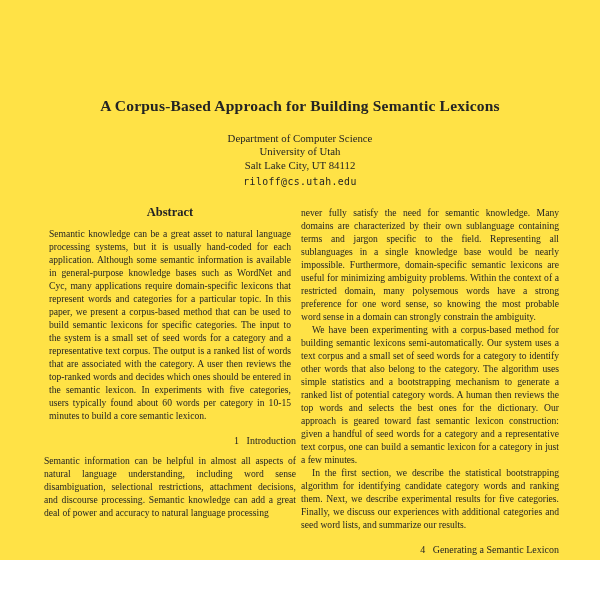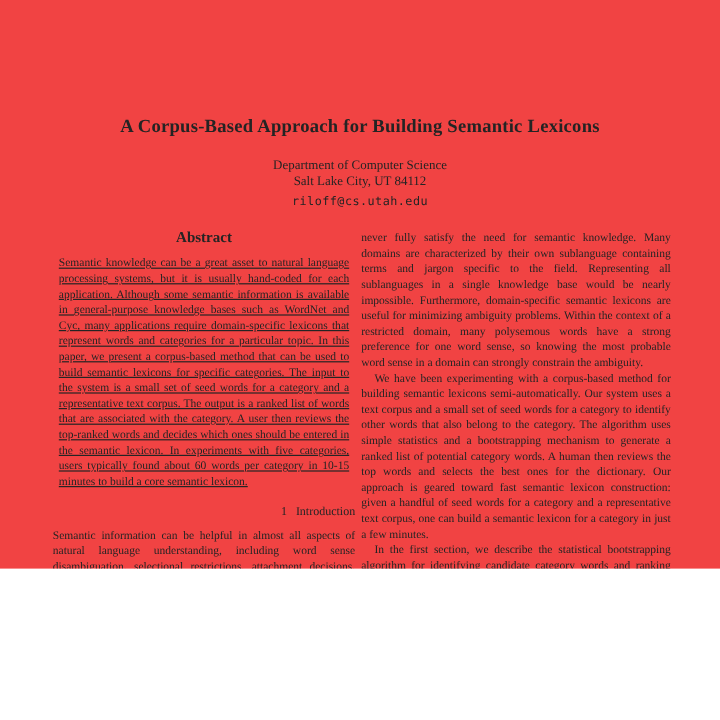--- a/index.html
+++ b/index.html
@@ -3,23 +3,23 @@
 <meta charset="utf-8">
 <style>
   html, body {
     margin: 0;
     padding: 0;
     background: #ffffff;
   }
   .sheet {
     position: relative;
     width: 600px;
-    height: 474px;
+    height: 560px;
     overflow: hidden;
-    background: #ef4444;
+    background: #fde047;
     color: #262626;
     font-family: "Liberation Serif", "DejaVu Serif", serif;
     filter: blur(0.22px) contrast(1.02);
   }
   .title {
     margin: 0;
     padding-top: 97px;
     text-align: center;
     font-size: 15.5px;
     font-weight: bold;
@@ -54,39 +54,40 @@
   }
   .col-left  { width: 252px; }
   .col-right { width: 258px; }
   .col p { margin: 0; }
   .abstract-heading {
     text-align: center;
     font-weight: bold;
     font-size: 12.5px;
     margin-bottom: 8px;
   }
-  .abstract-body { padding: 0 5px; text-decoration: underline; }
+  .abstract-body { padding: 0 5px; }
   .sec-heading {
     font-weight: normal;
     font-size: 10px;
     margin: 12px 0 7px 0;
     white-space: pre-wrap;
     text-align: right;
   }
   .indent { text-indent: 11px; }
 </style>
 </head>
 <body>
 
 <div class="sheet">
 
   <h1 class="title">A Corpus-Based Approach for Building Semantic Lexicons</h1>
 
   <div class="authors">
     <div>Department of Computer Science</div>
+    <div>University of Utah</div>
     <div>Salt Lake City, UT 84112</div>
     <div class="email">riloff@cs.utah.edu</div>
   </div>
 
   <div class="columns">
 
     <div class="col col-left">
       <div class="abstract-heading">Abstract</div>
       <p class="abstract-body">Semantic knowledge can be a great asset to natural language processing systems, but it is usually hand-coded for each application. Although some semantic information is available in general-purpose knowledge bases such as WordNet and Cyc, many applications require domain-specific lexicons that represent words and categories for a particular topic. In this paper, we present a corpus-based method that can be used to build semantic lexicons for specific categories. The input to the system is a small set of seed words for a category and a representative text corpus. The output is a ranked list of words that are associated with the category. A user then reviews the top-ranked words and decides which ones should be entered in the semantic lexicon. In experiments with five categories, users typically found about 60 words per category in 10-15 minutes to build a core semantic lexicon.</p>
       <div class="sec-heading">1   Introduction</div>

